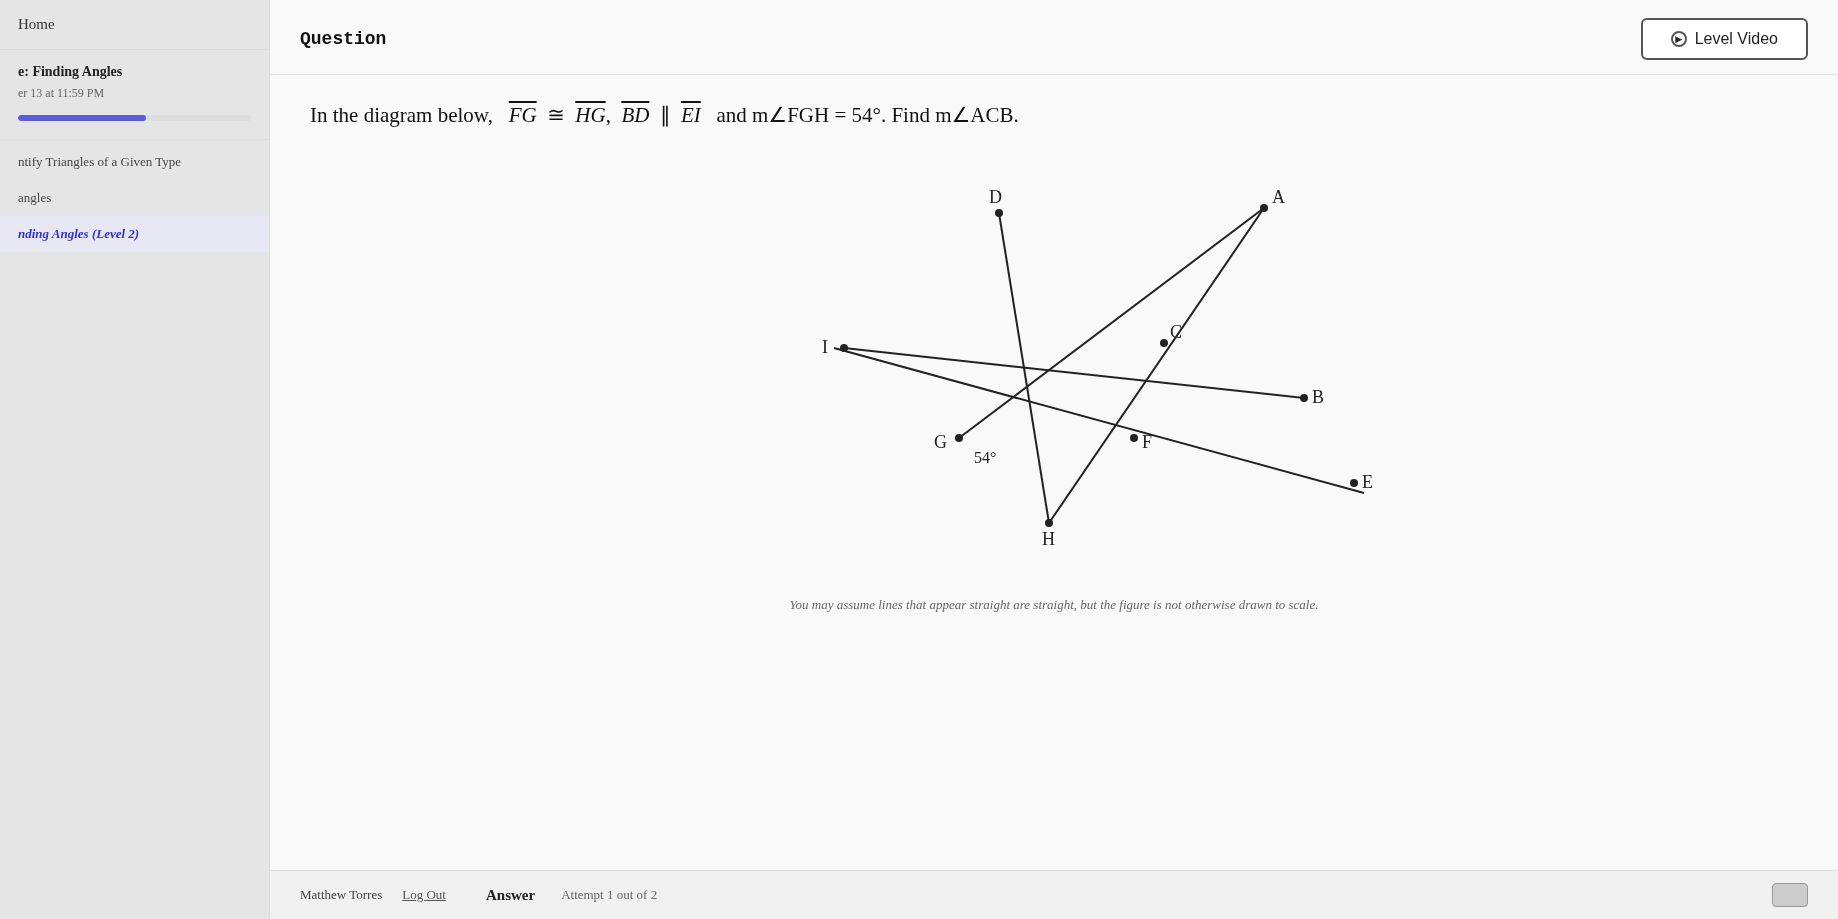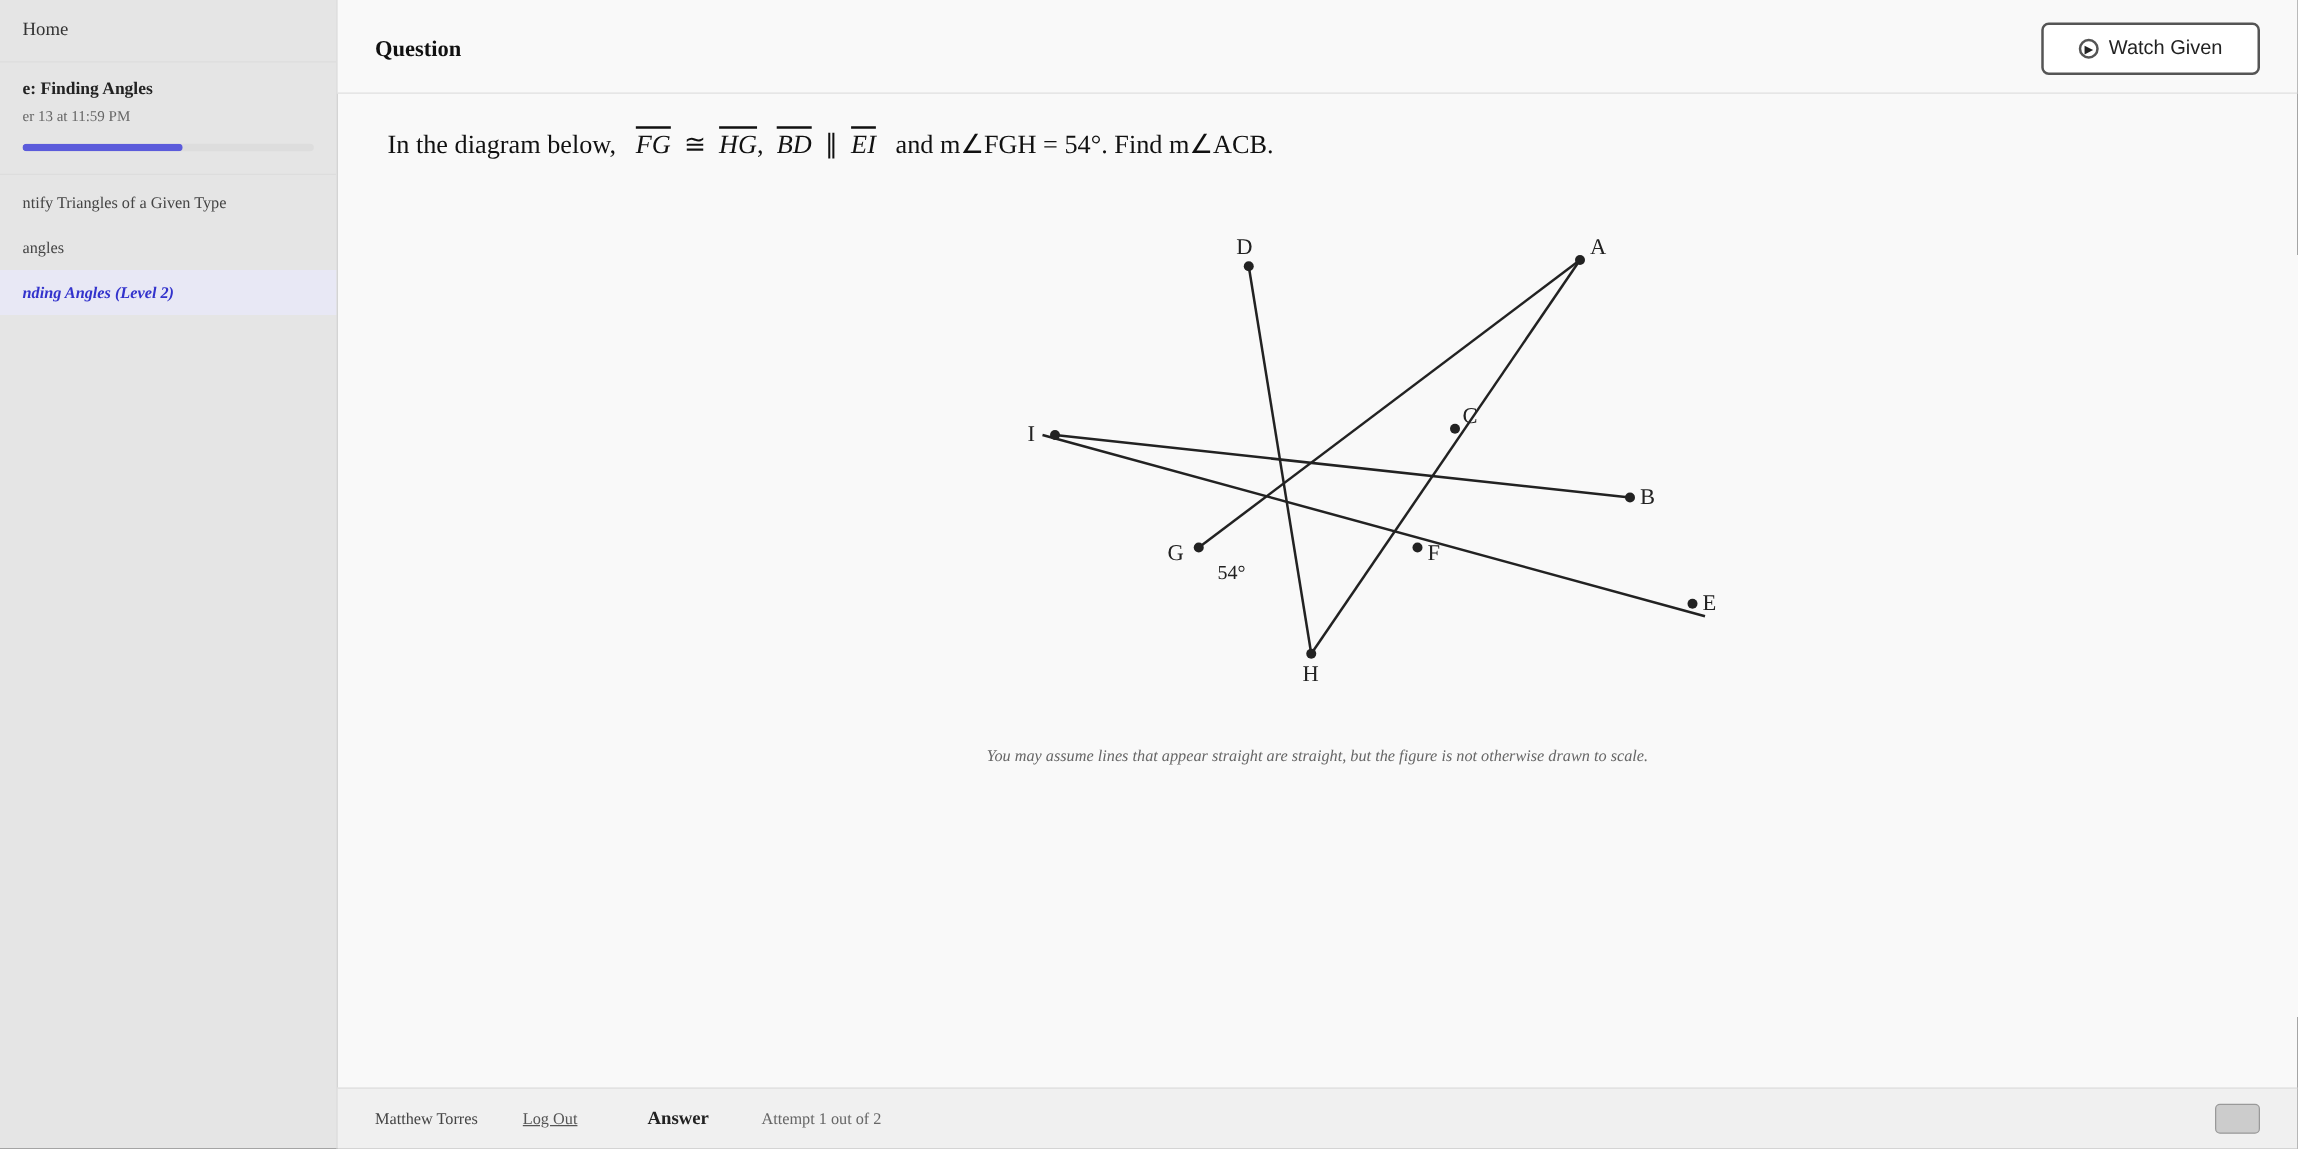--- a/index.html
+++ b/index.html
@@ -86,20 +86,21 @@
       align-items: center;
       justify-content: space-between;
       padding: 18px 30px 14px;
       background: #f9f9f9;
       border-bottom: 1px solid #e0e0e0;
     }
     .header-title {
       font-size: 18px;
       font-weight: bold;
       color: #111;
+      font-family: Liberation Mono, monospace;
     }
     .header-buttons {
       display: flex;
       gap: 14px;
     }
     .header-btn {
       padding: 10px 28px;
       border: 2px solid #555;
       background: #fff;
       border-radius: 6px;
@@ -156,21 +157,21 @@
       font-style: italic;
     }
 
     
     .footer {
       display: flex;
       align-items: center;
       padding: 12px 30px;
       background: #f0f0f0;
       border-top: 1px solid #ddd;
-      gap: 36px;
+      gap: 20px;
     }
     .footer-user {
       font-size: 13px;
       color: #444;
     }
     .footer-logout {
       font-size: 13px;
       color: #555;
       cursor: pointer;
       text-decoration: underline;
@@ -217,21 +218,21 @@
   <div class="sidebar-item active">nding Angles (Level 2)</div>
 </div>
 
 <div class="main">
 
   <div class="header">
     <div class="header-title">Question</div>
     <div class="header-buttons">
       <button class="header-btn">
         <span class="play-icon">▶</span>
-        <span>Watch Given</span>
+        <span>Level Video</span>
       </button>
     </div>
   </div>
 
   <div class="question-area">
     <div class="question-text">
       In the diagram below, &nbsp;
       <span class="overline math">FG</span>
       &nbsp;≅&nbsp;
       <span class="overline math">HG</span>,&nbsp;

